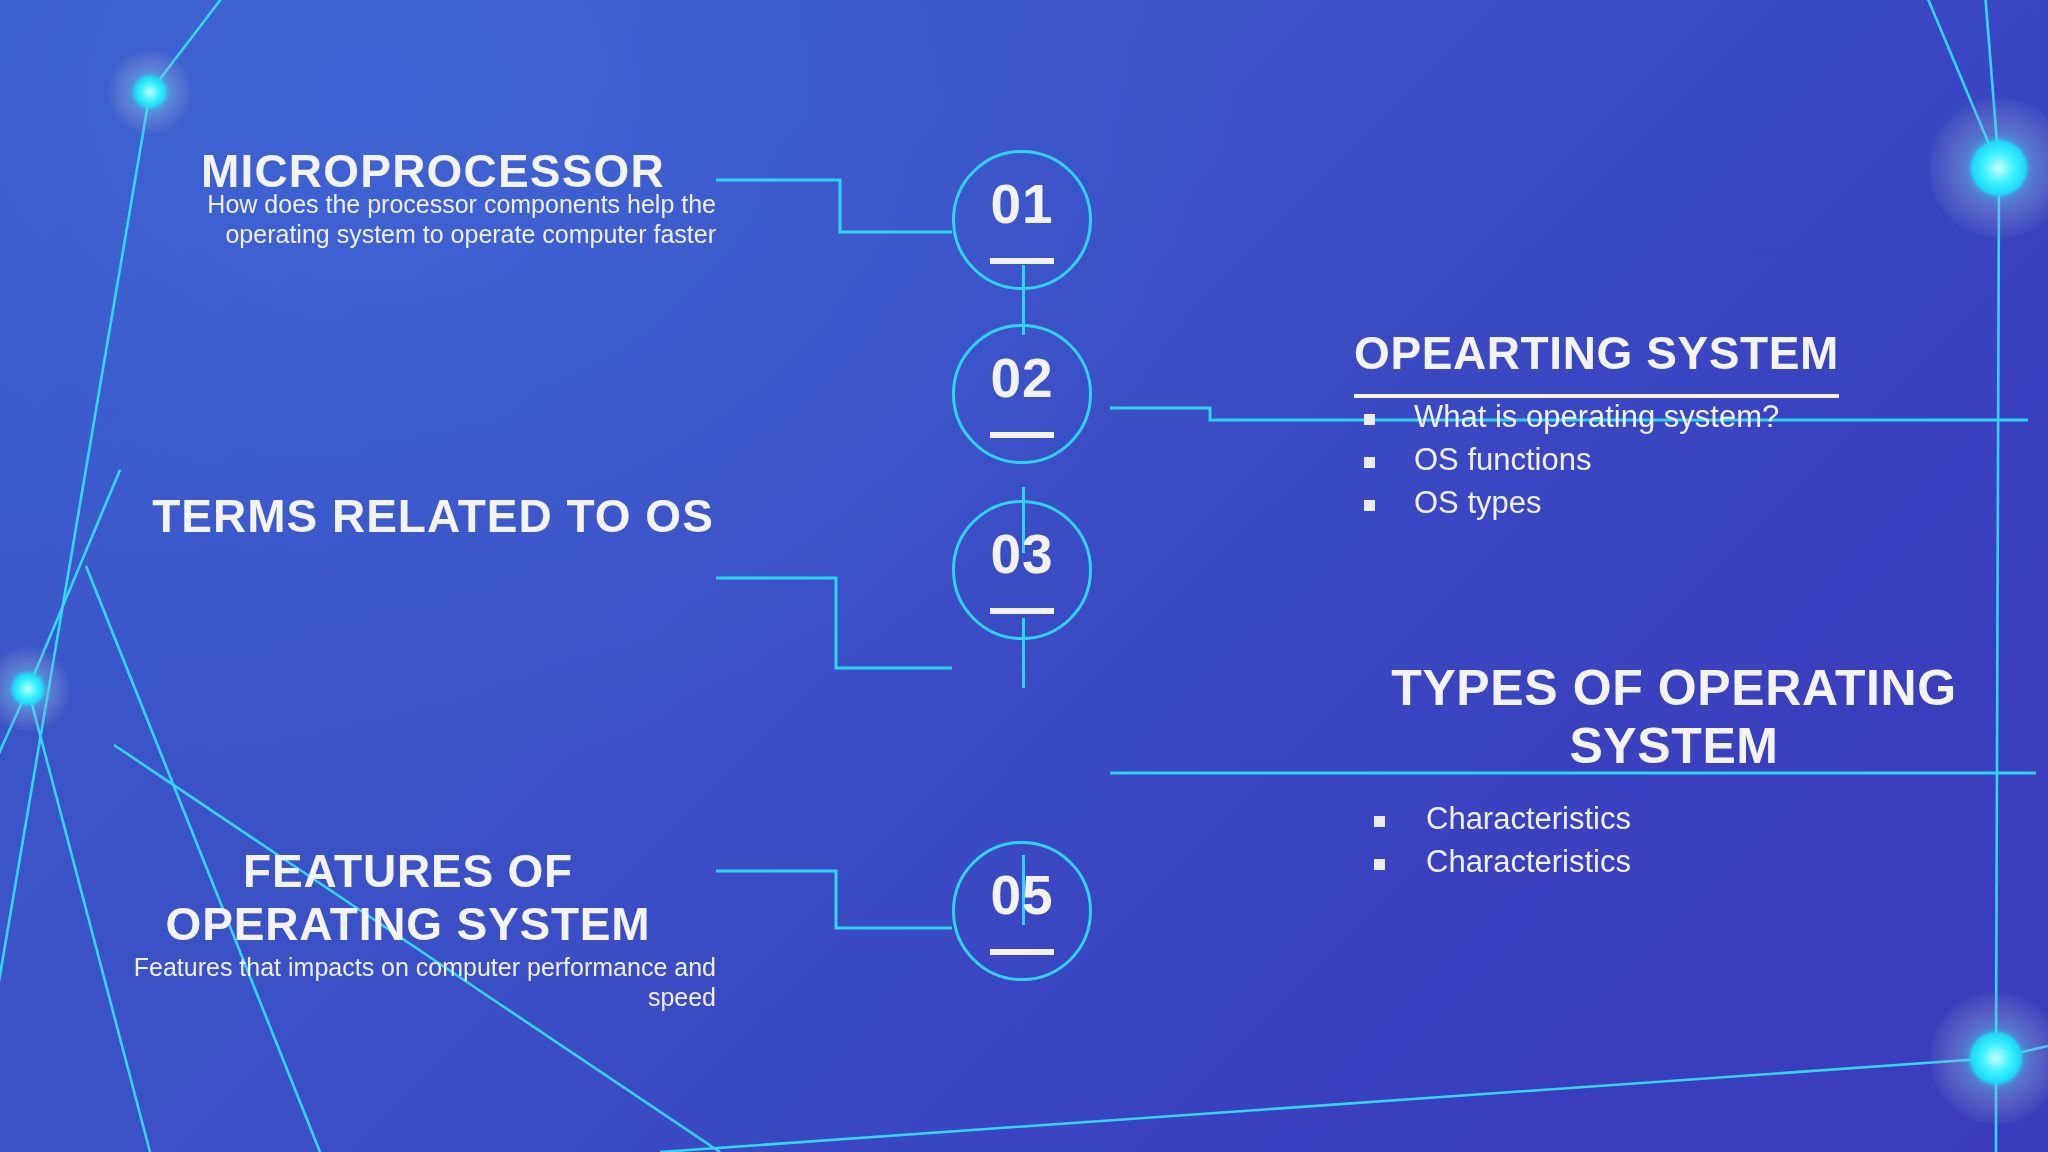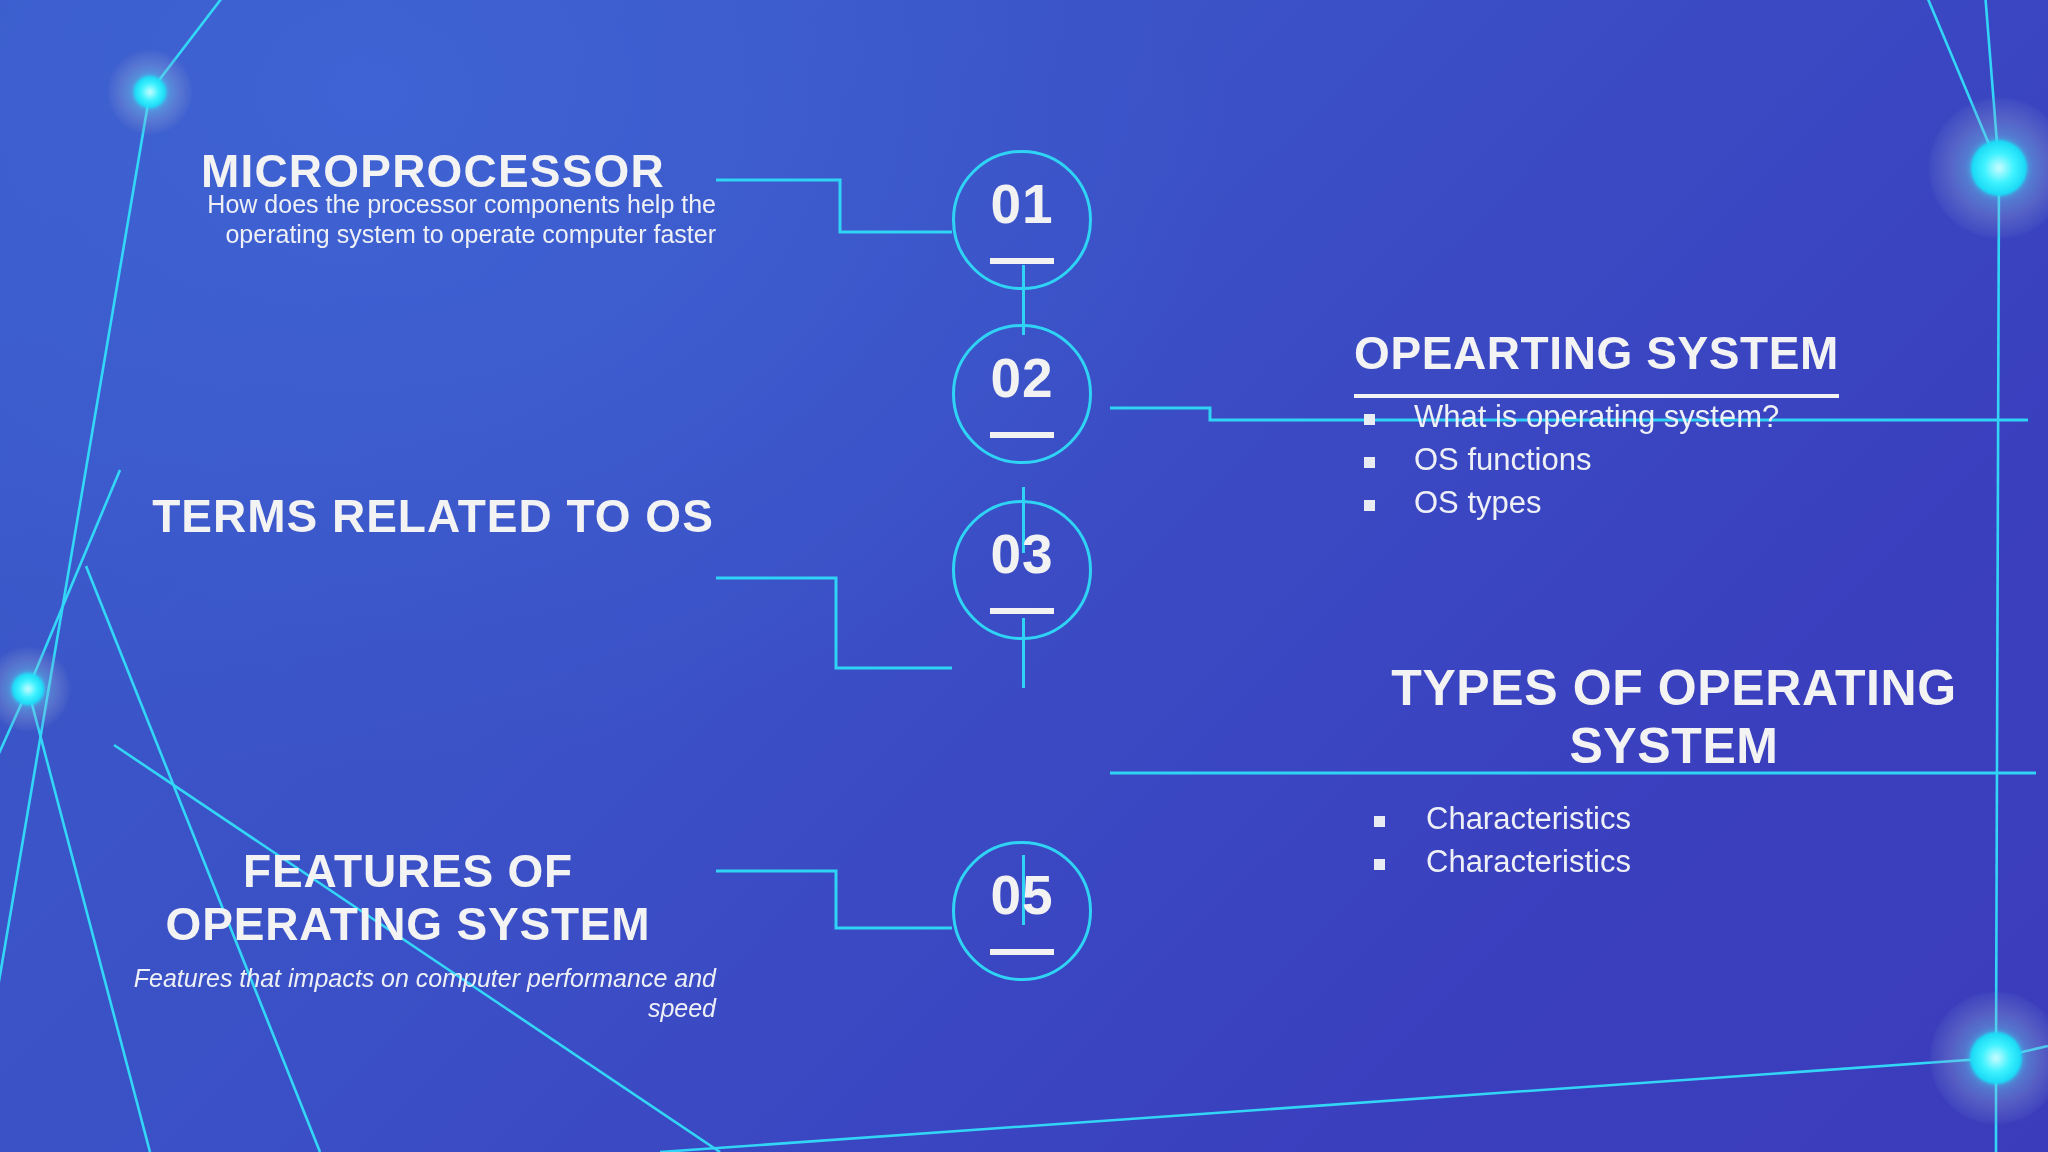--- a/index.html
+++ b/index.html
@@ -188,16 +188,16 @@
       </li>
       <li style="padding-left:72px;">
         <span class="sq" style="left:20px;"></span>
         <span>Characteristics</span>
       </li>
     </ul>
   </div>
 
   <div class="block left" style="left:100px;top:845px;width:616px;">
     <div class="ttl" style="font-size:46px;letter-spacing:.8px;line-height:1.15;">FEATURES OF OPERATING SYSTEM</div>
-    <div class="sub" style="margin-top:12px;font-style:italic;">Features that impacts on computer performance and speed</div>
+    <div class="sub" style="margin-top:1px;">Features that impacts on computer performance and speed</div>
   </div>
 
 </div>
 
 </body></html>

